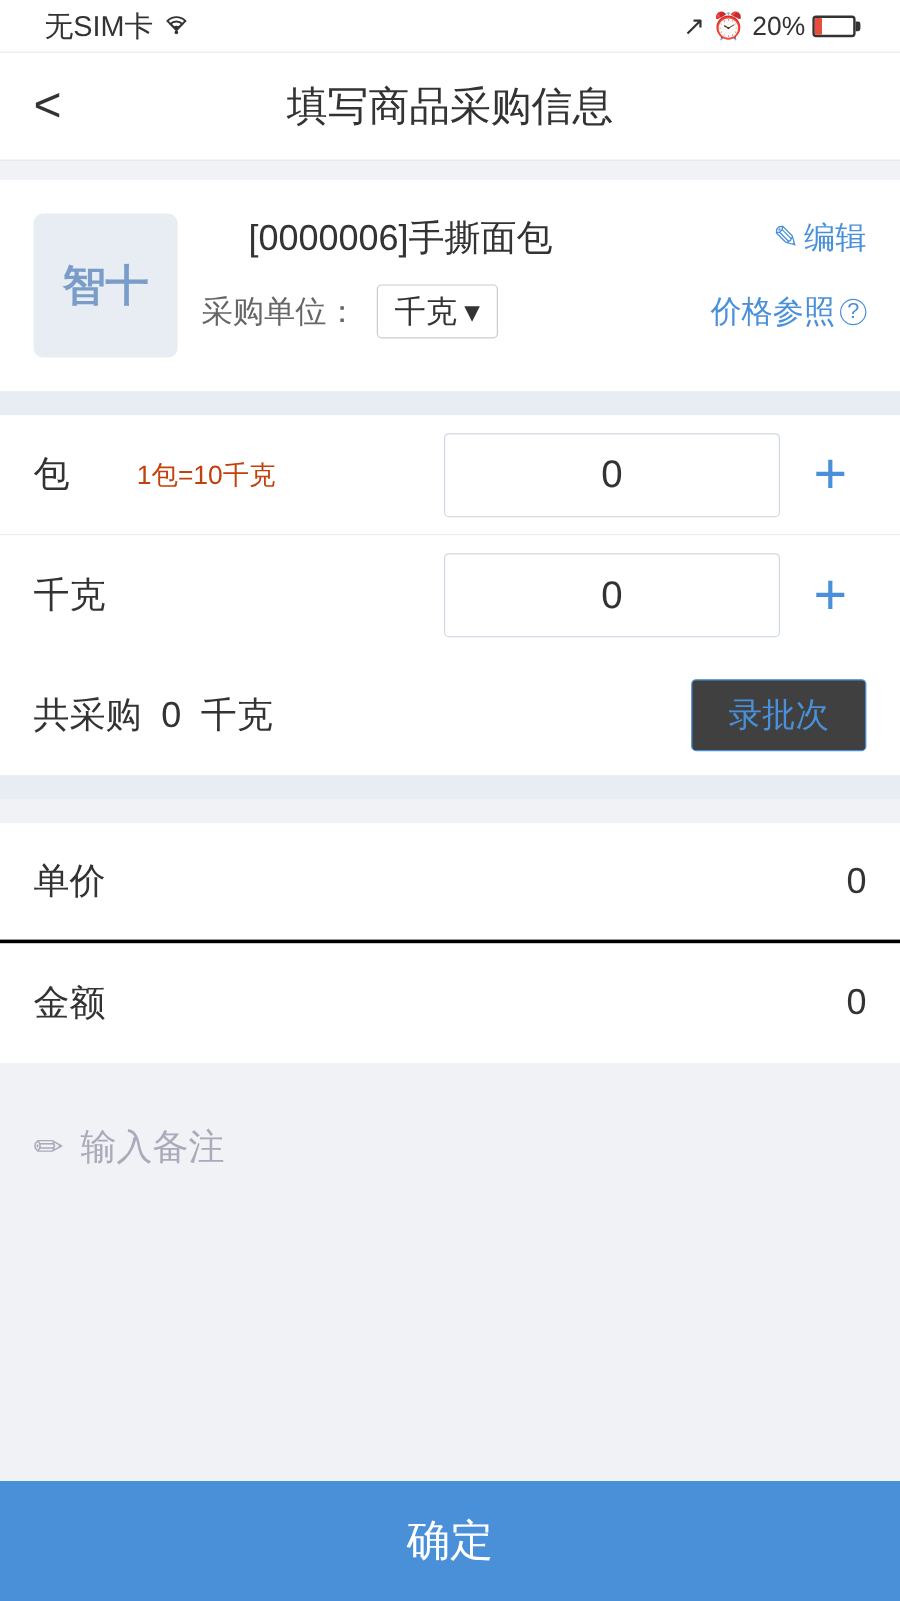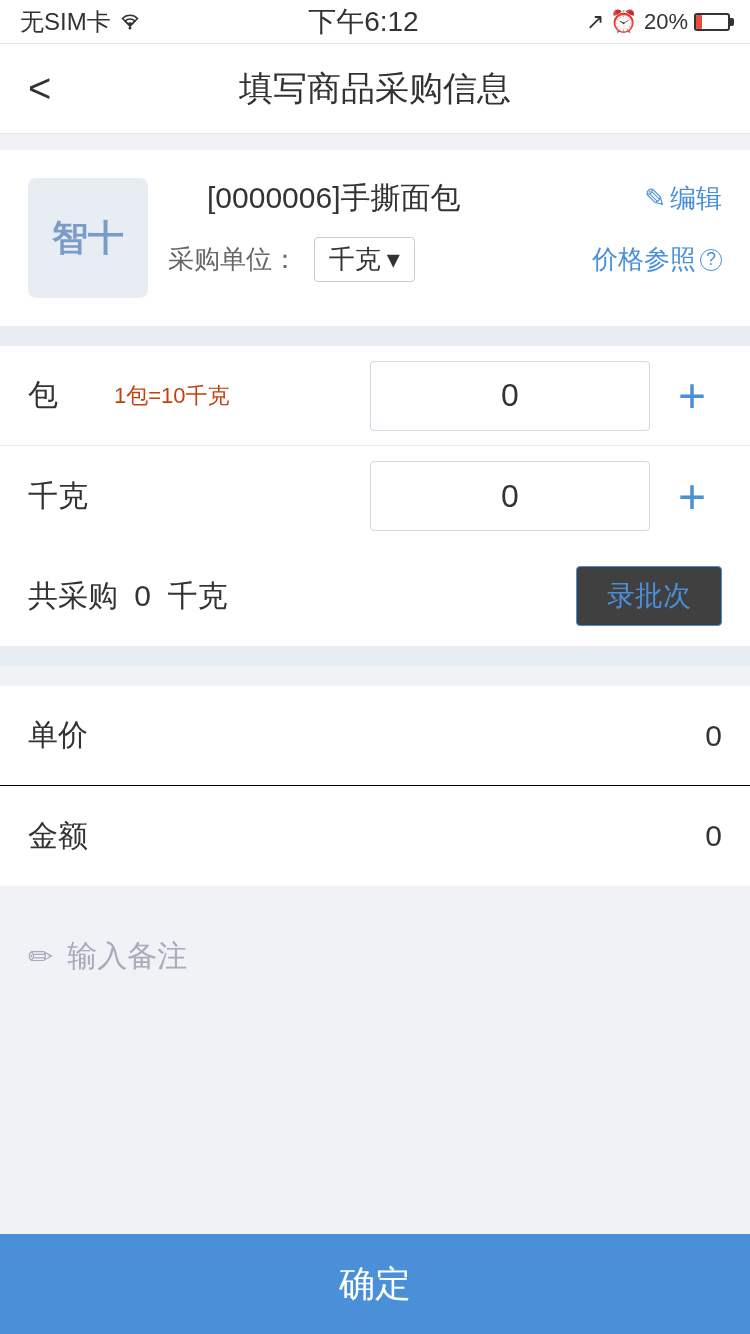--- a/index.html
+++ b/index.html
@@ -14,21 +14,21 @@
     }
 
     
     .status-bar {
       width: 750px;
       height: 44px;
       background: #fff;
       display: flex;
       align-items: center;
       justify-content: space-between;
-      padding: 0 20px;
+      padding: 0 37px;
       font-size: 24px;
       color: #333;
       border-bottom: 1px solid #e5e5e5;
     }
     .status-left { display: flex; align-items: center; gap: 8px; }
     .status-center { font-size: 28px; font-weight: 500; }
     .status-right { display: flex; align-items: center; gap: 6px; font-size: 22px; }
     .battery-icon {
       width: 36px;
       height: 18px;
@@ -218,21 +218,21 @@
     .price-section {
       background: #fff;
       margin-top: 20px;
     }
     .price-row {
       display: flex;
       align-items: center;
       justify-content: space-between;
       padding: 0 28px;
       height: 100px;
-      border-bottom: 1px solid #000000;
+      border-bottom: 3px solid #000000;
     }
     .price-row:last-child { border-bottom: none; gap: 40px; }
     .price-label { font-size: 30px; color: #333; }
     .price-value { font-size: 30px; color: #333; }
 
     
     .note-section {
       background: #f0f2f5;
       margin-top: 20px;
       padding: 28px;
@@ -278,21 +278,20 @@
     <span>无SIM卡</span>
     <span>
       <svg width="22" height="18" viewBox="0 0 22 18">
         <path d="M11 14l2.5-2.5a3.5 3.5 0 0 0-5 0L11 14z" fill="#333"></path>
         <path d="M11 14l5-5a7 7 0 0 0-10 0L11 14z" fill="none" stroke="#333" stroke-width="1.5"></path>
         <path d="M11 14l7.5-7.5a10.5 10.5 0 0 0-15 0L11 14z" fill="none" stroke="#333" stroke-width="1.5"></path>
         <circle cx="11" cy="16" r="1.5" fill="#333"></circle>
       </svg>
     </span>
   </div>
-  <div class="status-center">下午6:12</div>
   <div class="status-right">
     <span>↗</span>
     <span>⏰</span>
     <span>20%</span>
     <span class="battery-icon">
       <span class="battery-fill"></span>
     </span>
   </div>
 </div>
 

